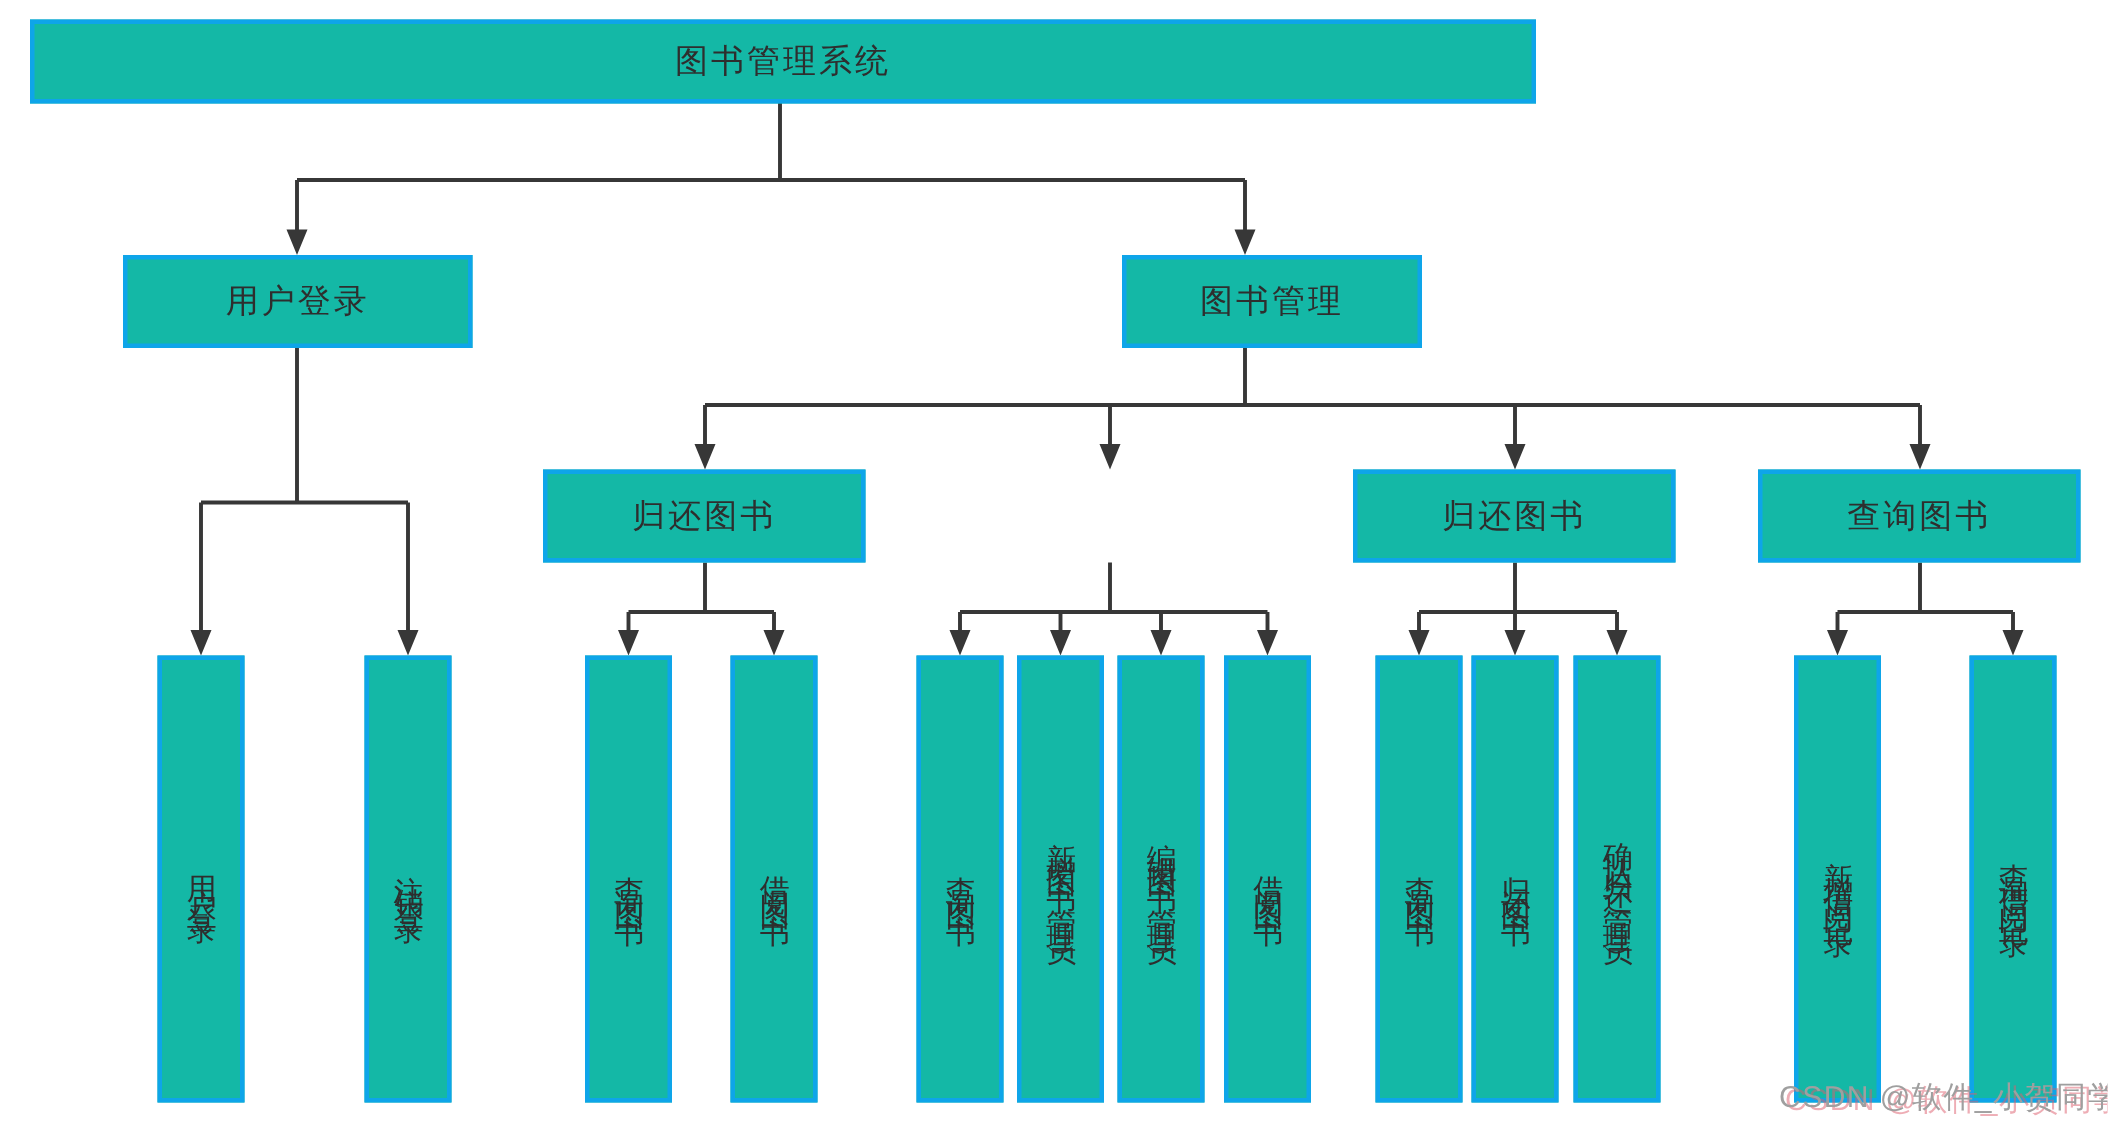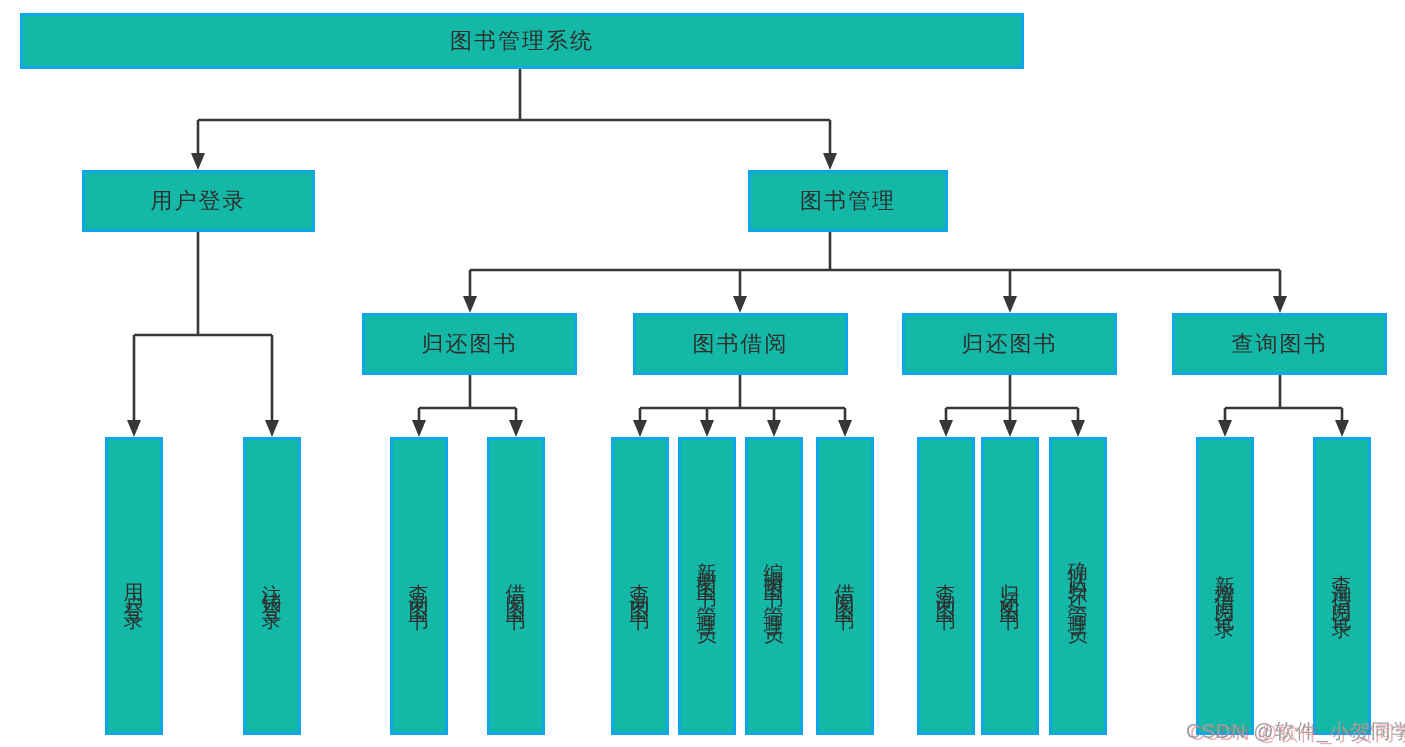--- a/index.html
+++ b/index.html
@@ -96,23 +96,20 @@
   <div class="box h-box" style="left:82px;top:170px;width:233px;height:62px">
     <span>用户登录</span>
   </div>
   <div class="box h-box" style="left:748px;top:170px;width:200px;height:62px">
     <span>图书管理</span>
   </div>
 
   <div class="box h-box" style="left:362px;top:313px;width:215px;height:62px">
     <span>归还图书</span>
   </div>
-  <div class="box h-box" style="left:633px;top:313px;width:215px;height:62px">
-    <span>图书借阅</span>
-  </div>
   <div class="box h-box" style="left:902px;top:313px;width:215px;height:62px">
     <span>归还图书</span>
   </div>
   <div class="box h-box" style="left:1172px;top:313px;width:215px;height:62px">
     <span>查询图书</span>
   </div>
 
   <div class="box v-box" style="left:105px;top:437px;width:58px;height:298px">
     <span class="v-text">用户登录</span>
   </div>

